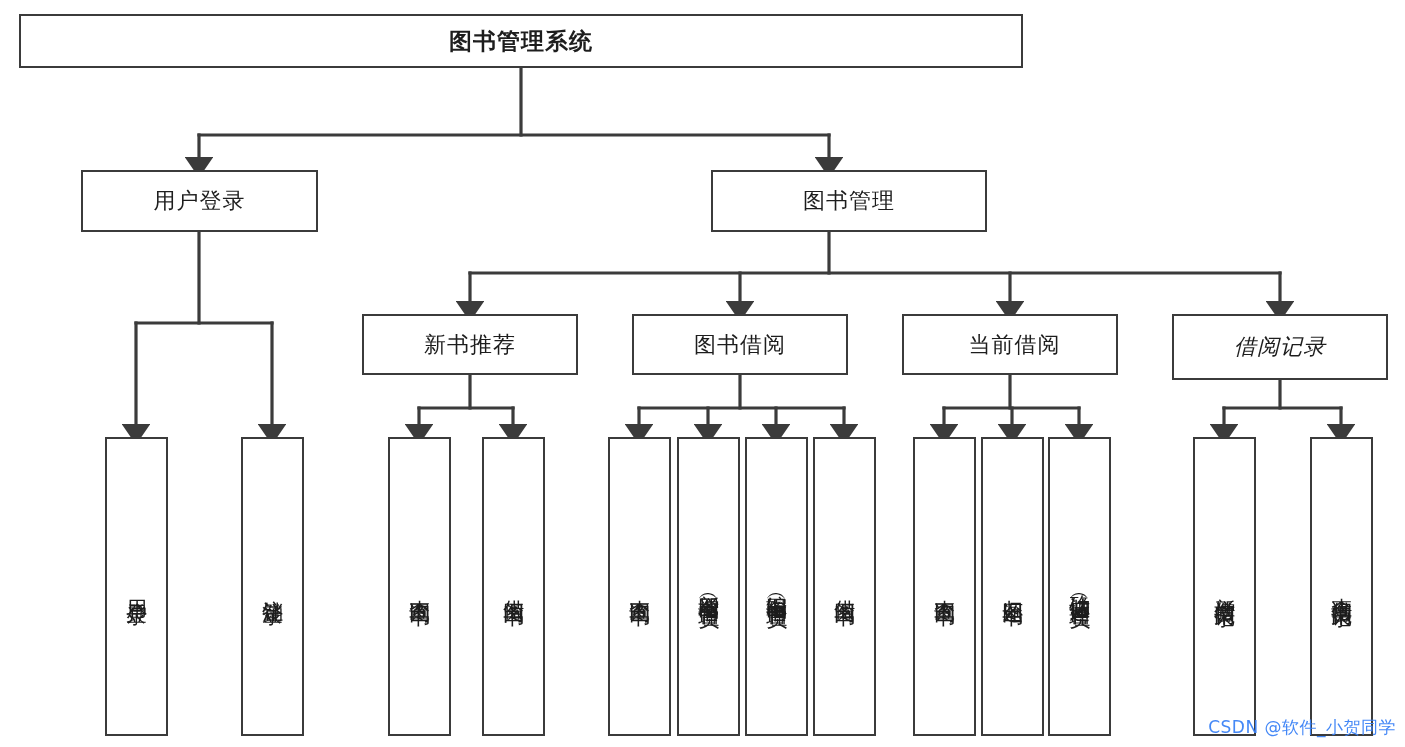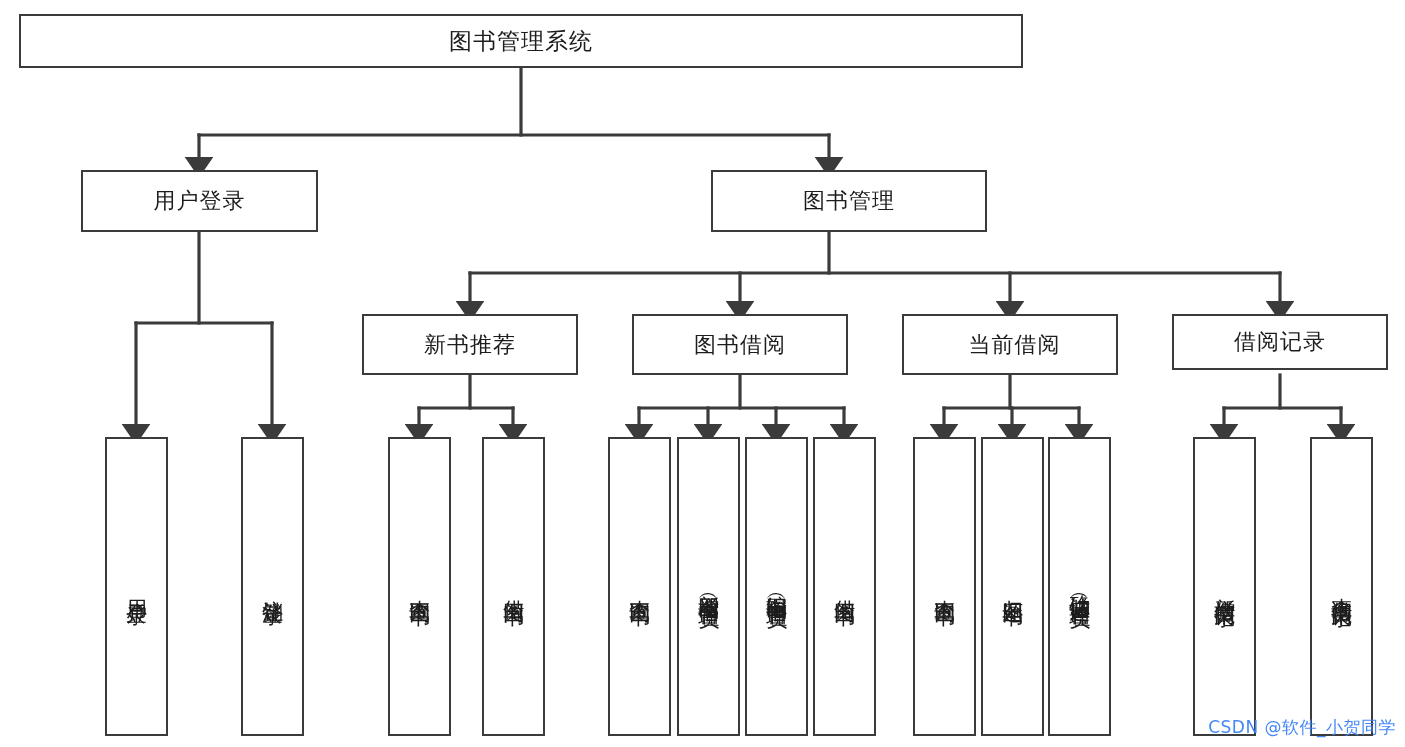--- a/index.html
+++ b/index.html
@@ -112,33 +112,33 @@
       <path d="M1012,408 L1012,431" marker-end="url(#arrowhead)"></path>
       <path d="M1079,408 L1079,431" marker-end="url(#arrowhead)"></path>
 
       <path d="M1280,375 L1280,408"></path>
       <path d="M1224,408 L1341,408"></path>
       <path d="M1224,408 L1224,431" marker-end="url(#arrowhead)"></path>
       <path d="M1341,408 L1341,431" marker-end="url(#arrowhead)"></path>
     </g>
   </svg>
 
-  <div class="node node-h node-root" style="left:19px; top:14px; width:1004px; height:54px;">图书管理系统</div>
+  <div class="node node-h node-root" style="left:19px; top:14px; width:1004px; height:54px;font-weight:bold;">图书管理系统</div>
 
   <div class="node node-h" style="left:81px; top:170px; width:237px; height:62px;">用户登录</div>
 
   <div class="node node-h" style="left:711px; top:170px; width:276px; height:62px;">图书管理</div>
 
   <div class="node node-h" style="left:632px; top:314px; width:216px; height:61px;">图书借阅</div>
 
   <div class="node node-h" style="left:362px; top:314px; width:216px; height:61px;">新书推荐</div>
 
   <div class="node node-h" style="left:902px; top:314px; width:216px; height:61px;padding-left:9px;">当前借阅</div>
 
-  <div class="node node-h" style="left:1172px; top:314px; width:216px; height:56px;">借阅记录</div>
+  <div class="node node-h" style="left:1172px; top:314px; width:216px; height:66px;font-style:italic;">借阅记录</div>
 
   <div class="node node-v" style="left:105px; top:437px; width:63px; height:299px;">用户登录</div>
 
   <div class="node node-v" style="left:241px; top:437px; width:63px; height:299px;">注销登录</div>
 
   <div class="node node-v" style="left:388px; top:437px; width:63px; height:299px;">查询图书</div>
 
   <div class="node node-v" style="left:482px; top:437px; width:63px; height:299px;">借阅图书</div>
 
   <div class="node node-v" style="left:608px; top:437px; width:63px; height:299px;">查询图书</div>

